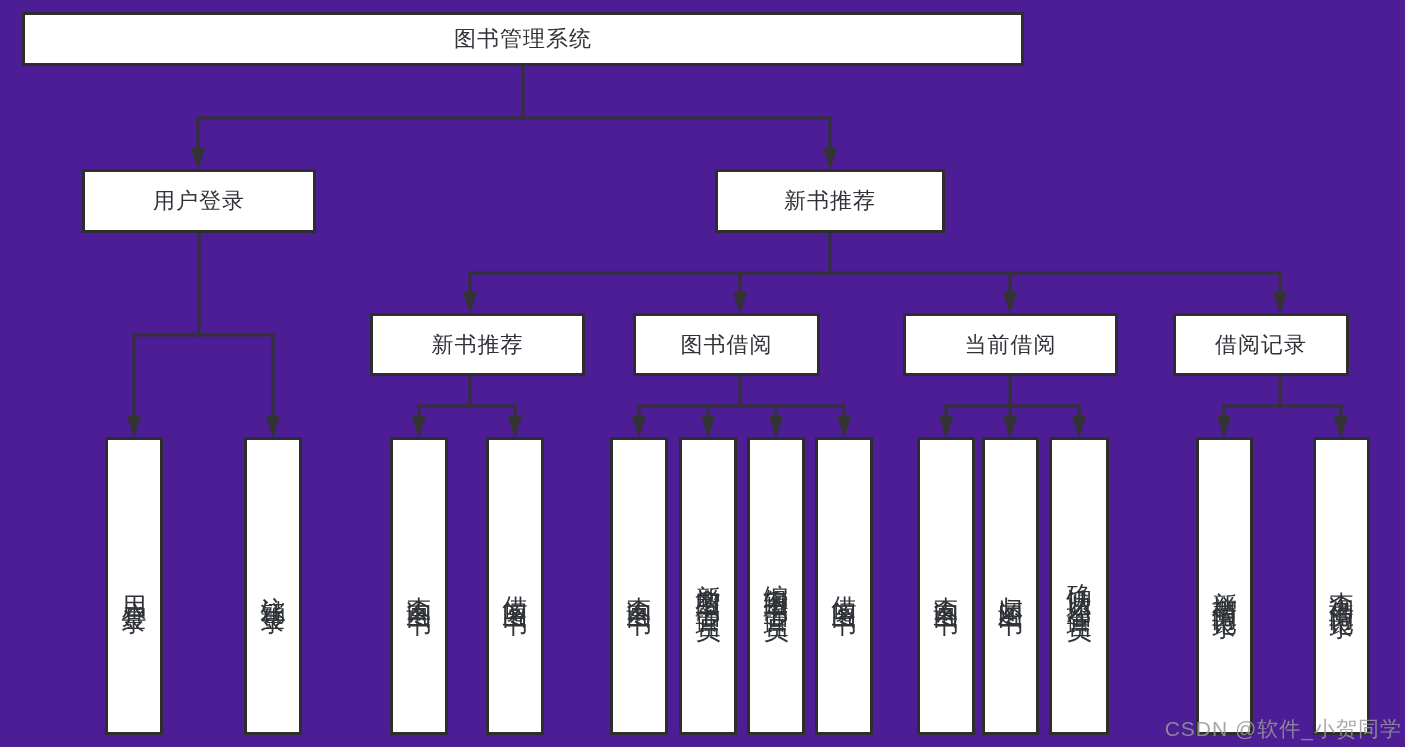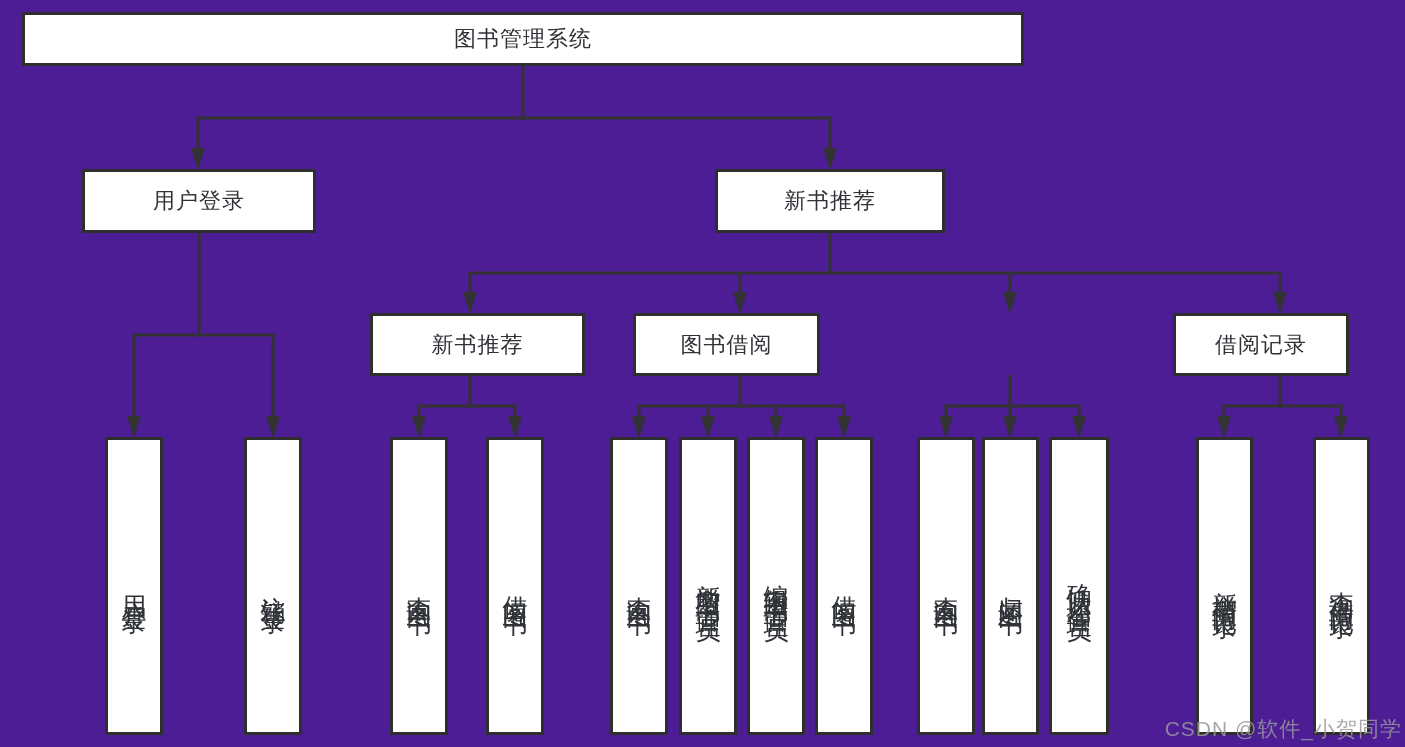--- a/index.html
+++ b/index.html
@@ -135,20 +135,23 @@
   <div class="box box-h" style="left:715px; top:169px; width:230px; height:64px">
     <span>新书推荐</span>
   </div>
 
   <div class="box box-h" style="left:370px; top:313px; width:215px; height:63px">
     <span>新书推荐</span>
   </div>
   <div class="box box-h" style="left:633px; top:313px; width:187px; height:63px">
     <span>图书借阅</span>
   </div>
+  <div class="box box-h" style="left:903px; top:313px; width:215px; height:63px">
+    <span>当前借阅</span>
+  </div>
   <div class="box box-h" style="left:1173px; top:313px; width:176px; height:63px">
     <span>借阅记录</span>
   </div>
 
   <div class="box box-v" style="left:105px; width:58px">
     <span>用户登录</span>
   </div>
   <div class="box box-v" style="left:244px; width:58px">
     <span>注销登录</span>
   </div>

